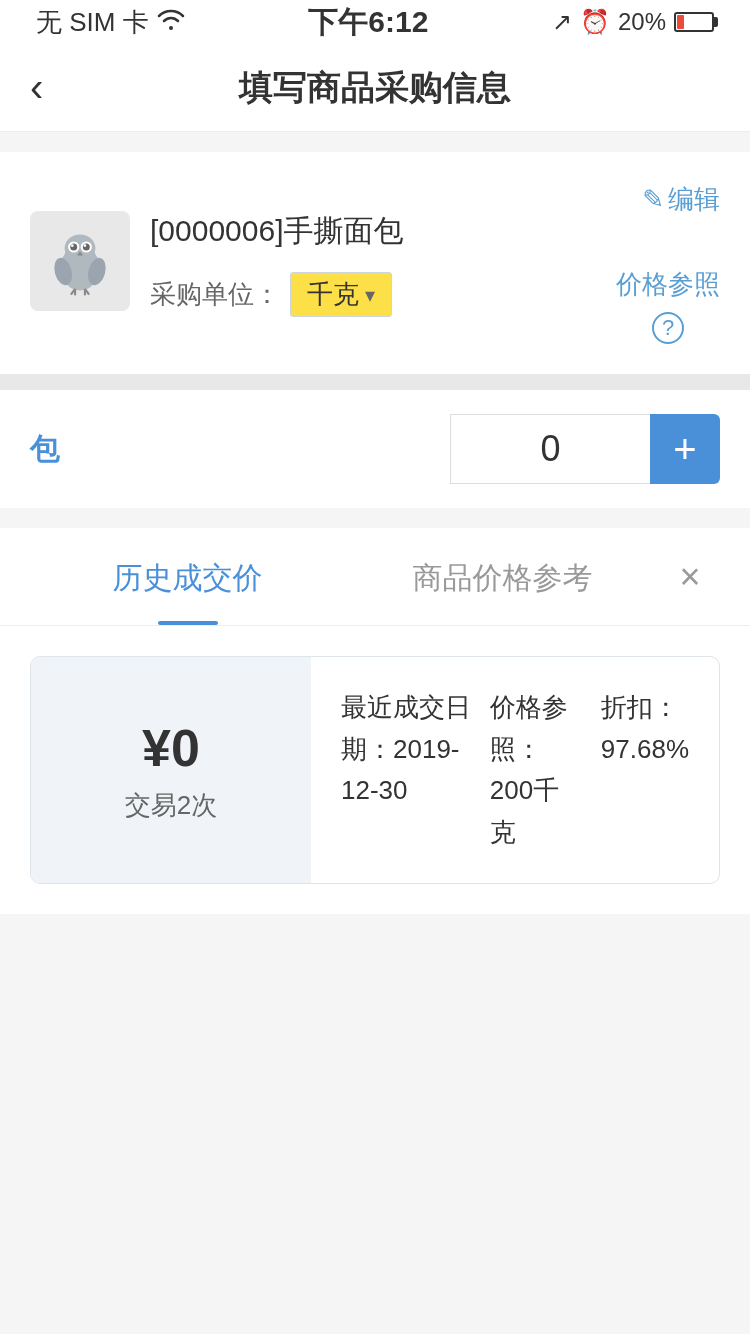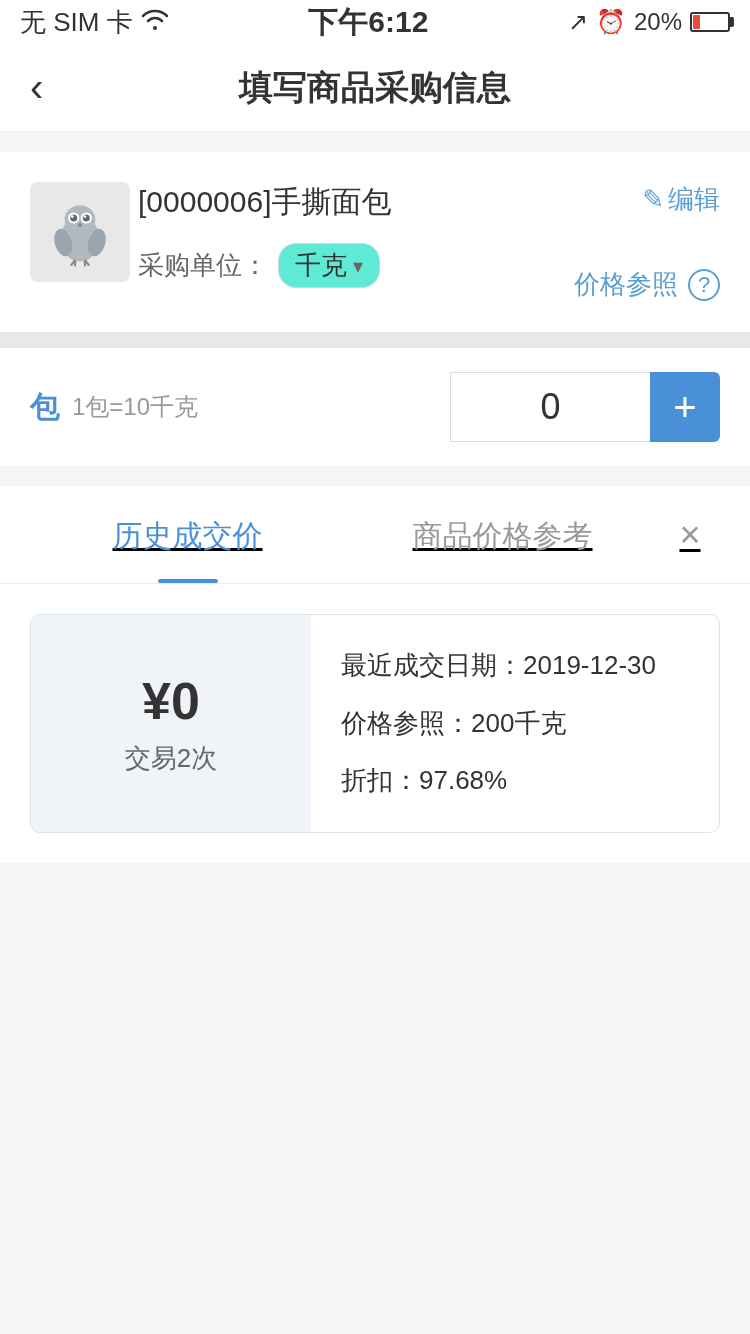--- a/index.html
+++ b/index.html
@@ -12,21 +12,21 @@
       overflow-x: hidden;
     }
 
     
     .status-bar {
       height: 44px;
       background: #fff;
       display: flex;
       align-items: center;
       justify-content: space-between;
-      padding: 0 20px;
+      padding: 0 36px;
       font-size: 28px;
     }
     .status-left {
       font-size: 26px;
       color: #333;
       display: flex;
       align-items: center;
       gap: 8px;
     }
     .status-center {
@@ -102,21 +102,22 @@
       padding: 30px;
     }
     .product-header {
       display: flex;
       align-items: flex-start;
       justify-content: space-between;
     }
     .product-left {
       display: flex;
       align-items: flex-start;
-      gap: 8px;
+      gap: 20px;
+      margin-top: 29px;
     }
     .product-thumb {
       width: 100px;
       height: 100px;
       background: #e8e8e8;
       border-radius: 8px;
       display: flex;
       align-items: center;
       justify-content: center;
       flex-shrink: 0;
@@ -147,23 +148,23 @@
     .product-unit-row {
       display: flex;
       align-items: center;
       gap: 10px;
     }
     .unit-label {
       font-size: 26px;
       color: #666;
     }
     .unit-dropdown {
-      background: #5eead4;
+      background: #fde047;
       border: 1px solid #cdd6e0;
-      border-radius: 18px;
+      border-radius: 3px;
       padding: 4px 16px;
       font-size: 26px;
       color: #333;
       display: flex;
       align-items: center;
       gap: 6px;
       cursor: pointer;
       justify-content: space-between;
     }
     .dropdown-arrow {
@@ -177,20 +178,21 @@
       align-items: center;
       gap: 4px;
       cursor: pointer;
     }
     .price-ref-row {
       display: flex;
       align-items: center;
       gap: 10px;
       margin-top: 20px;
       justify-content: flex-end;
+      flex-direction: column;
     }
     .price-ref-link {
       font-size: 26px;
       color: #5a9fd4;
       cursor: pointer;
     }
     .help-icon {
       width: 32px;
       height: 32px;
       border: 2px solid #5a9fd4;
@@ -265,21 +267,20 @@
     .tabs-section {
       background: #fff;
       margin-top: 20px;
     }
     .tabs-header {
       display: flex;
       align-items: center;
       border-bottom: 1px solid #eee;
       padding: 0 30px;
       position: relative;
-      text-decoration: underline;
     }
     .tab-item {
       flex: 1;
       text-align: center;
       padding: 30px 0 26px;
       font-size: 30px;
       color: #999;
       cursor: pointer;
       position: relative;
     }
@@ -333,21 +334,21 @@
     }
     .card-trades {
       font-size: 26px;
       color: #666;
       margin-top: 10px;
     }
     .card-right {
       flex: 1;
       padding: 30px 30px;
       display: flex;
-      flex-direction: column;
+      flex-direction: row;
       gap: 16px;
       justify-content: center;
     }
     .card-detail {
       font-size: 26px;
       color: #333;
       line-height: 1.6;
     }
   </style>
 </head>
@@ -433,21 +434,20 @@
       </div>
     </div>
   </div>
 </div>
 
 <div class="gray-divider"></div>
 
 <div class="quantity-section">
   <div class="quantity-left">
     <span class="pkg-label">包</span>
-    <span class="pkg-sub">1包=10千克</span>
   </div>
   <div class="quantity-right">
     <input class="qty-input" type="text" value="0" style="">
     <button class="qty-plus">+</button>
   </div>
 </div>
 
 <div class="tabs-section">
   <div class="tabs-header">
     <div class="tab-item active">历史成交价</div>

